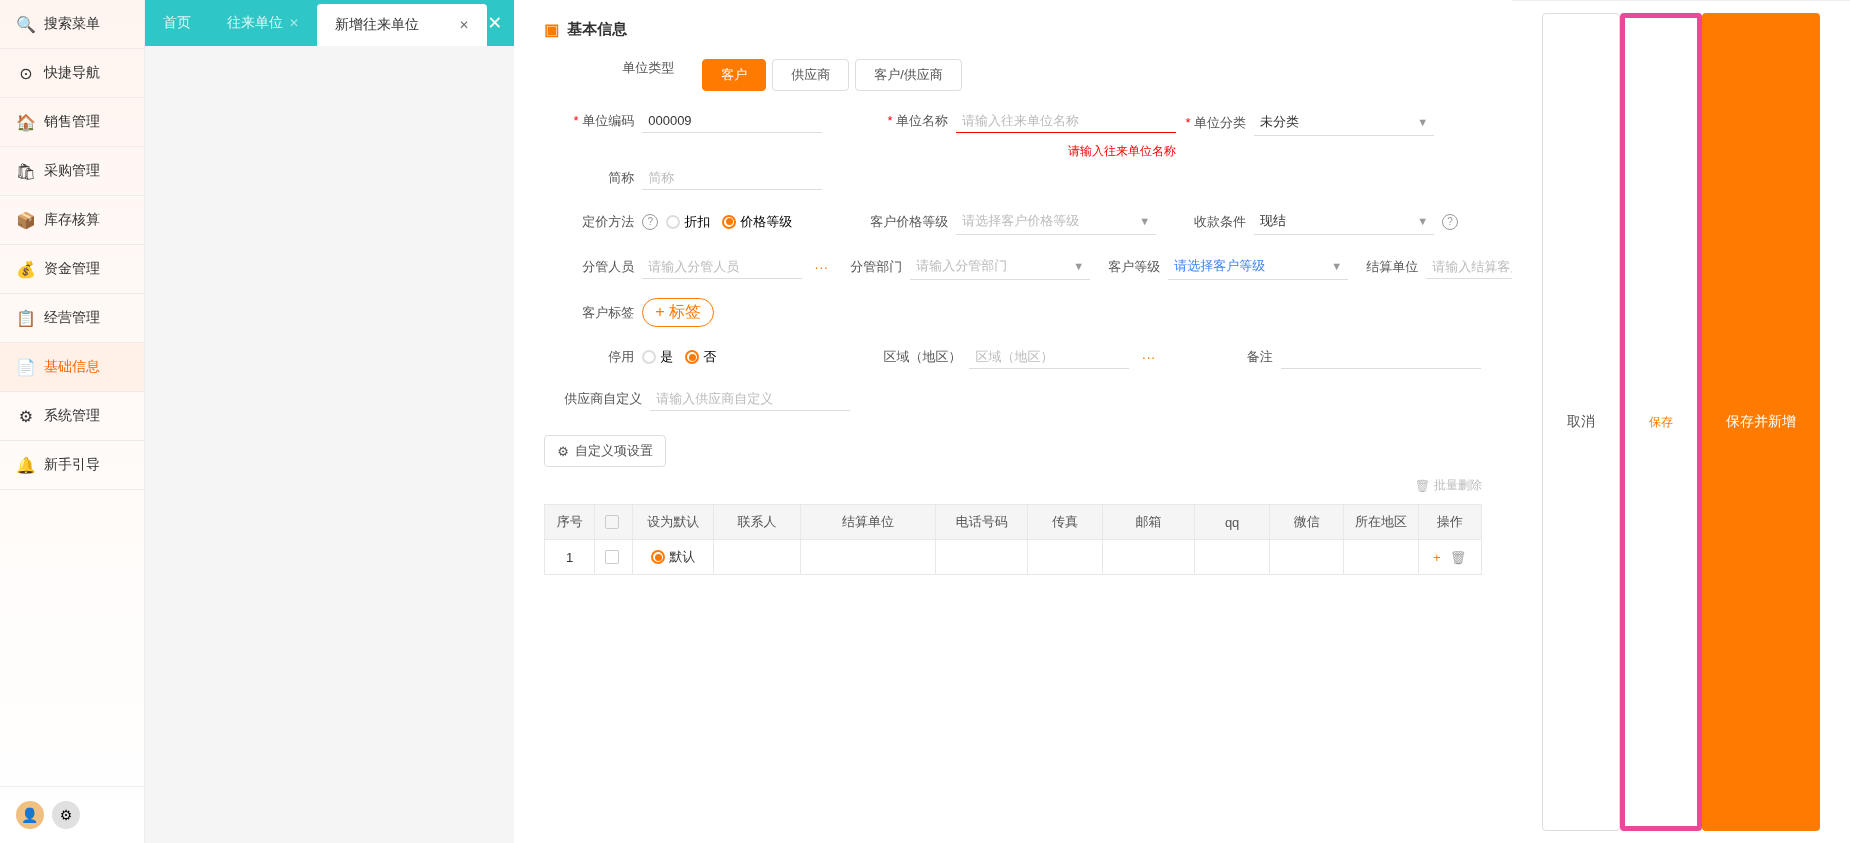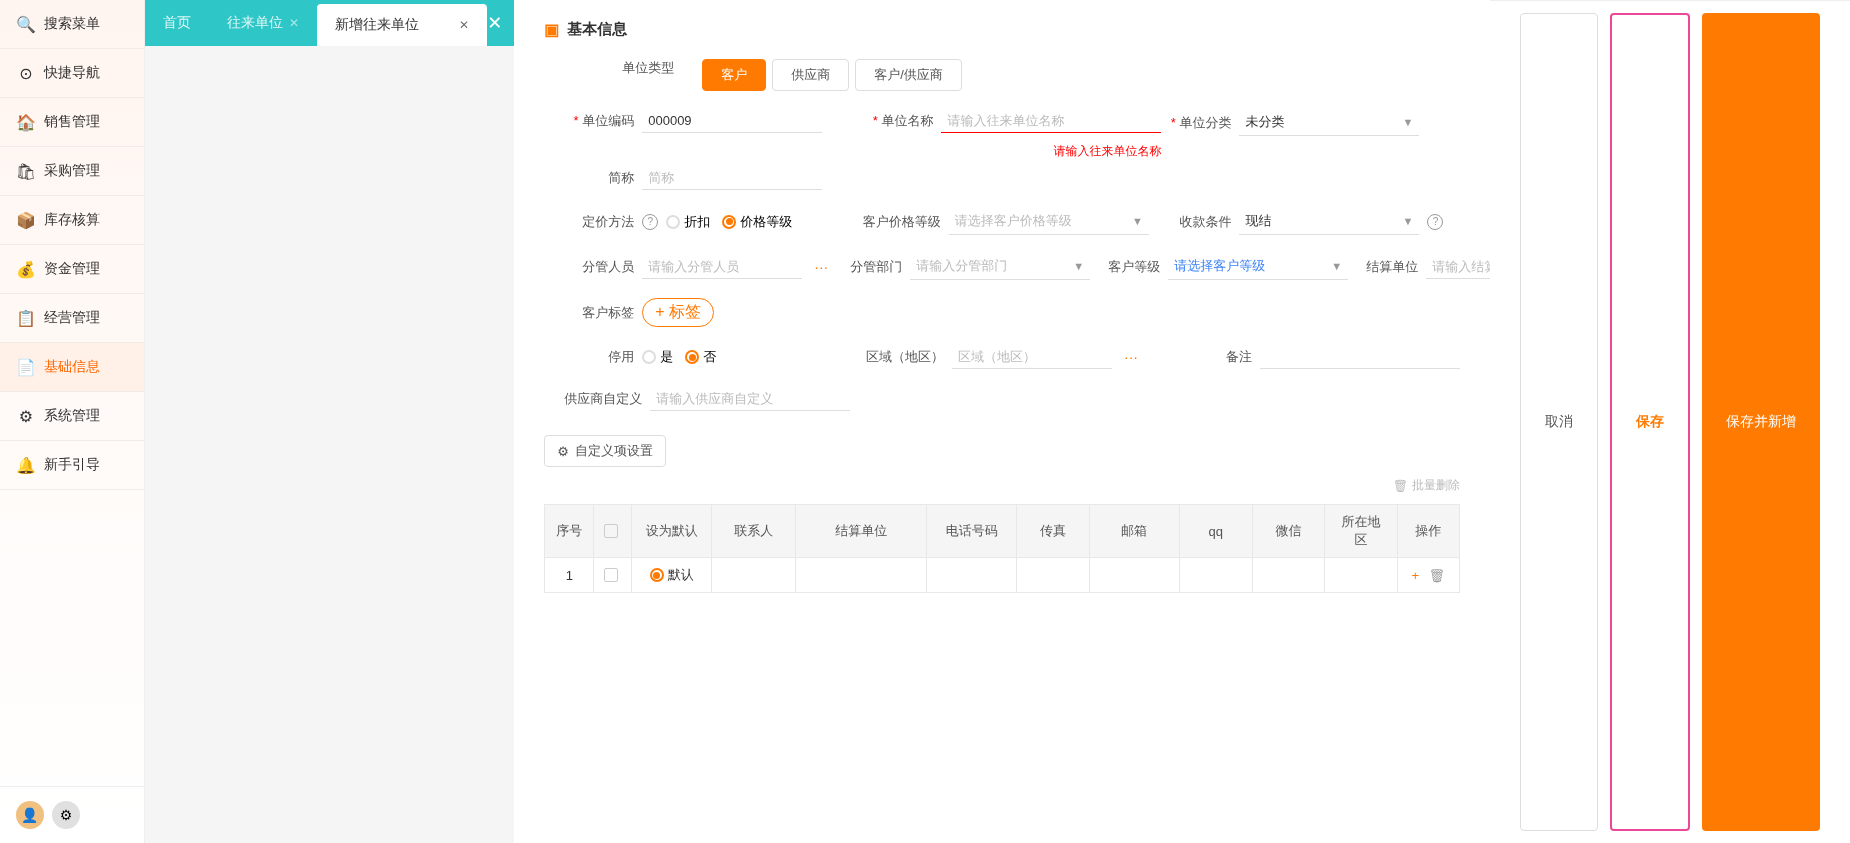--- a/index.html
+++ b/index.html
@@ -251,44 +251,42 @@
       font-size: 12px;
       color: #bbb;
       margin-bottom: 4px;
       cursor: pointer;
     }
 
     
     .bottom-bar {
       display: flex;
       justify-content: flex-end;
-      gap: 12px;
       padding: 12px 30px;
       background: #fff;
       border-top: 1px solid #eee;
       flex-shrink: 0;
     }
     .btn-cancel {
       padding: 8px 24px;
       border: 1px solid #ddd;
       border-radius: 4px;
       background: #fff;
       color: #555;
       cursor: pointer;
       font-size: 14px;
     }
     .btn-save {
       padding: 8px 24px;
-      border: 2px solid #ec4899;
+      border: 5px solid #ec4899;
       border-radius: 4px;
       background: #fff;
       color: #ff7a00;
       cursor: pointer;
-      font-size: 14px;
-      font-weight: bold;
+      font-size: 12px;
     }
     .btn-save-new {
       padding: 8px 24px;
       border: none;
       border-radius: 4px;
       background: #ff7a00;
       color: #fff;
       cursor: pointer;
       font-size: 14px;
     }

